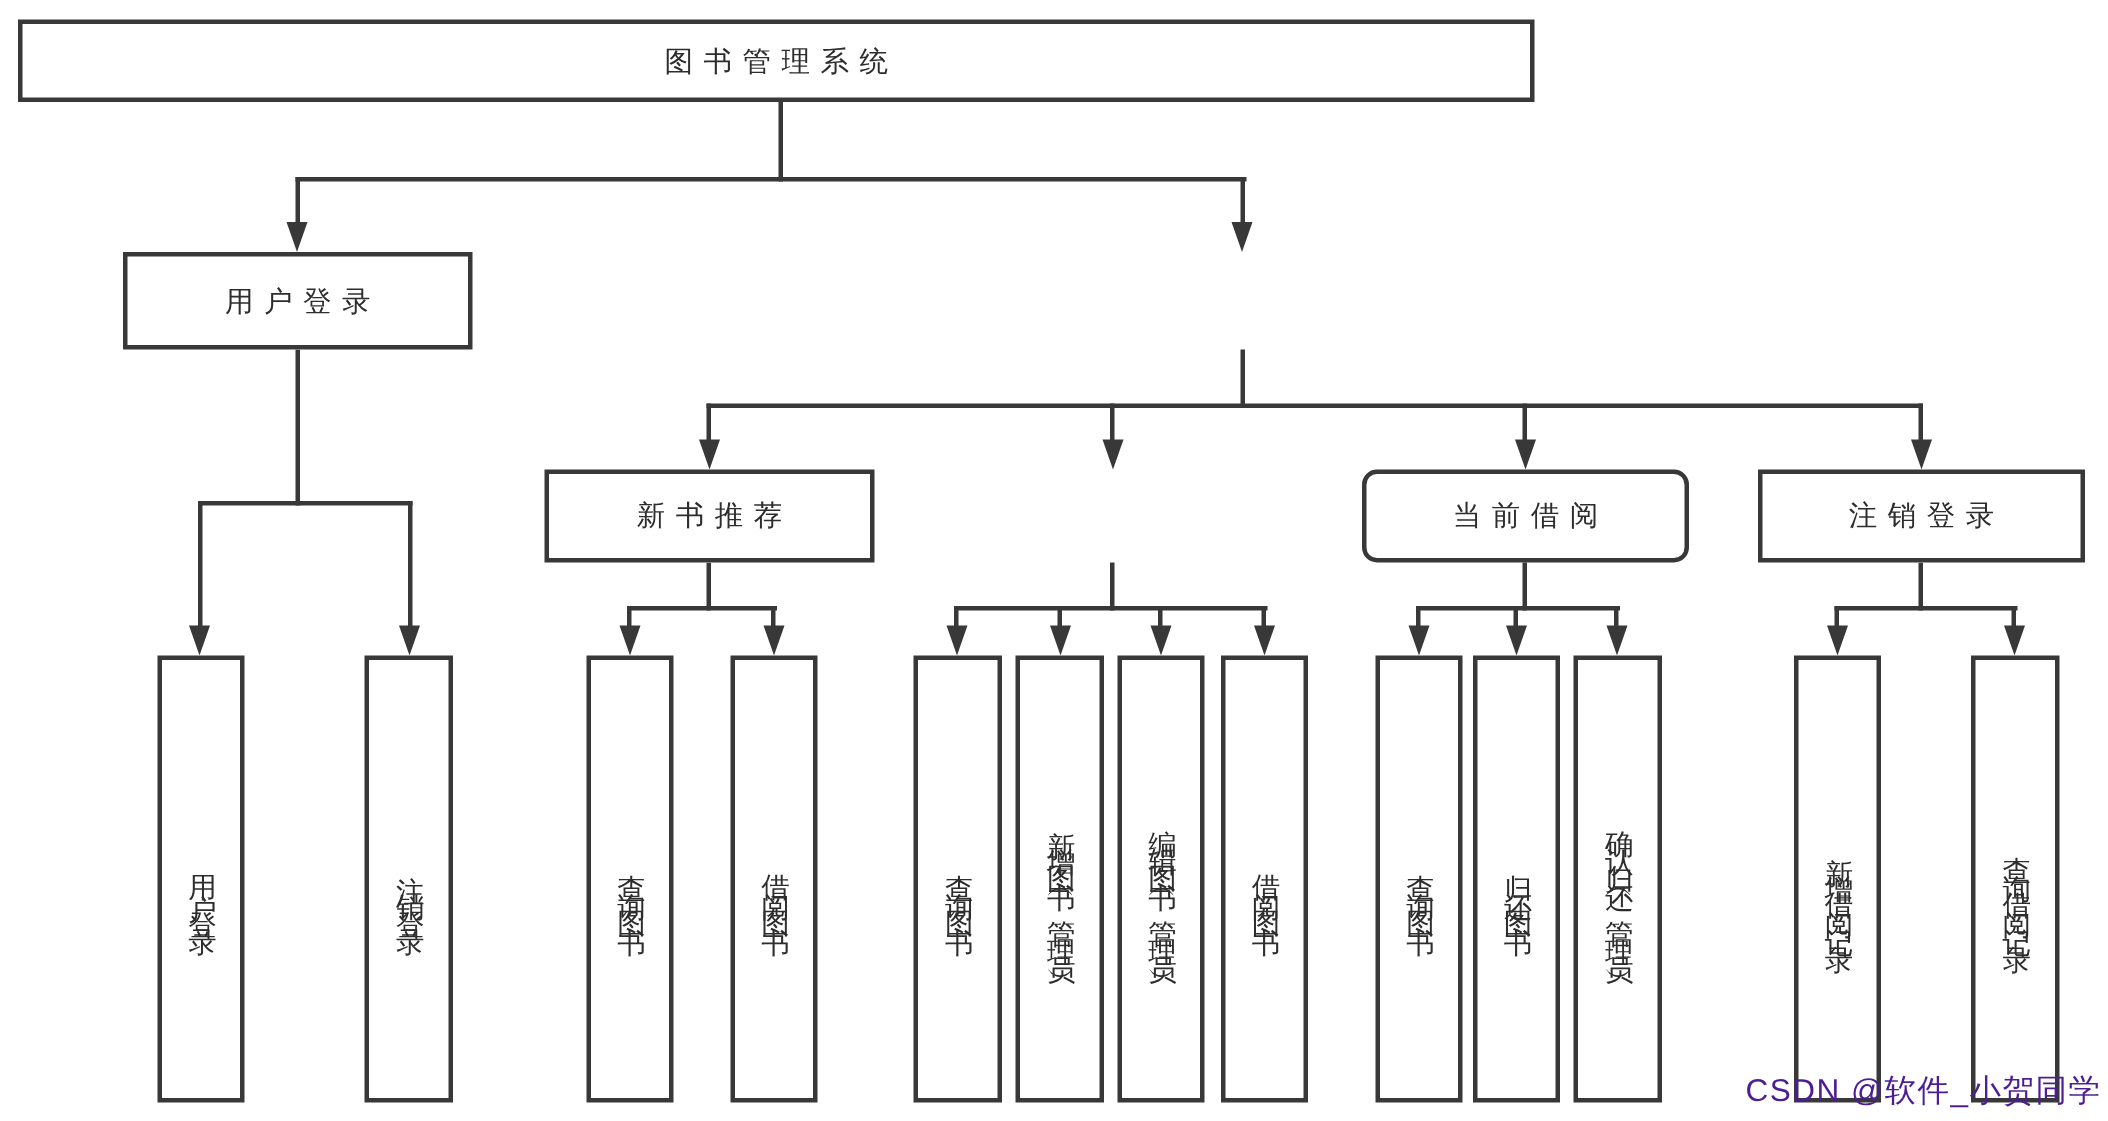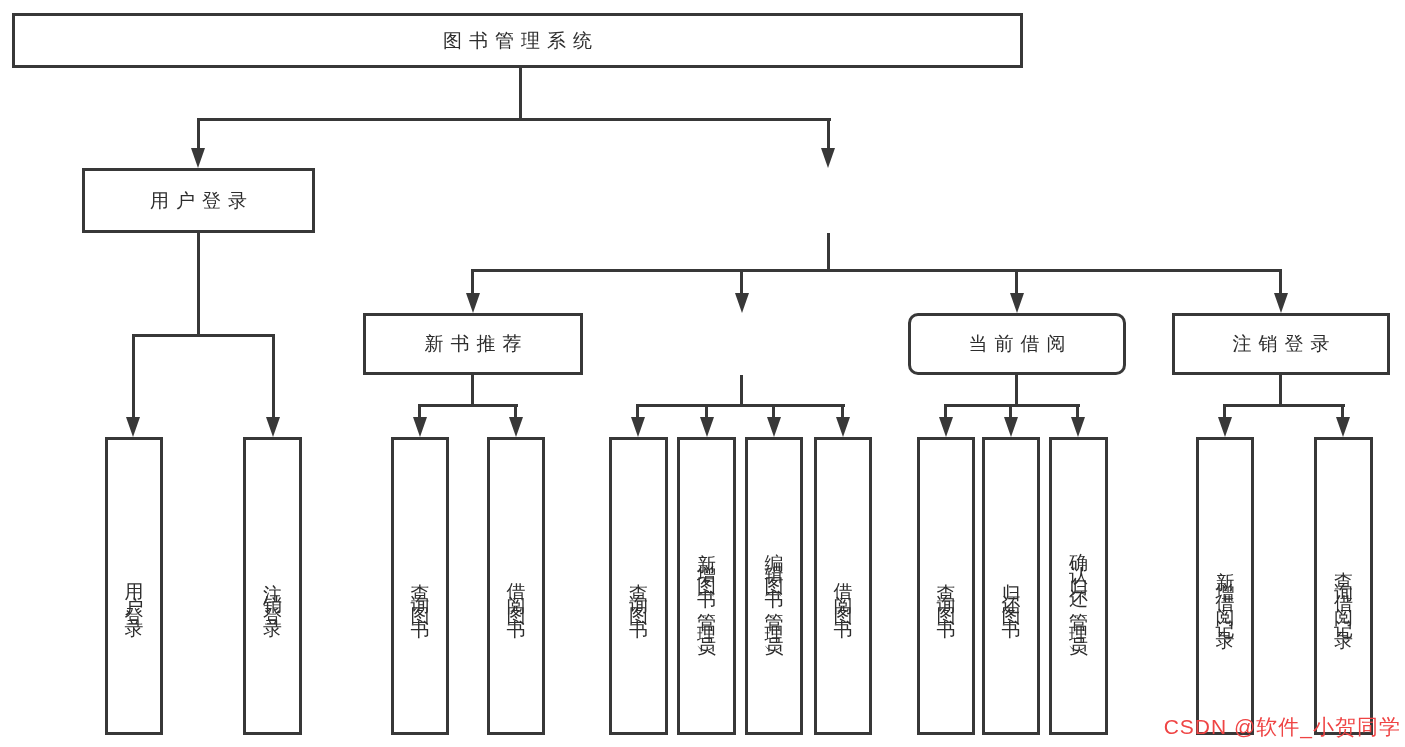--- a/index.html
+++ b/index.html
@@ -15,21 +15,21 @@
     border-top:20px solid #383838;
   }
   .box {
     position:absolute; border:3px solid #383838; background:#ffffff;
     display:flex; align-items:center; justify-content:center; color:#2d2d2d;
   }
   .box.h .lbl { font-size:19px; letter-spacing:7px; margin-right:-7px; white-space:nowrap; }
   .box.v .lbl { writing-mode:vertical-rl; font-size:19px; letter-spacing:12px; margin-bottom:-12px; }
   .watermark {
     position:absolute; right:4px; bottom:6px; font-size:21px;
-    color:#ef4444; letter-spacing:1px; white-space:nowrap;
+    color:#4c1d95; letter-spacing:1px; white-space:nowrap;
   }
 </style>
 </head>
 <body>
 
 <div class="canvas">
 
   <div class="line" style="left:519px; top:68px;  width:3px;   height:53px;"></div>
   <div class="line" style="left:197px; top:118px; width:634px; height:3px;"></div>
   <div class="line" style="left:197px; top:118px; width:3px;   height:33px;"></div>

